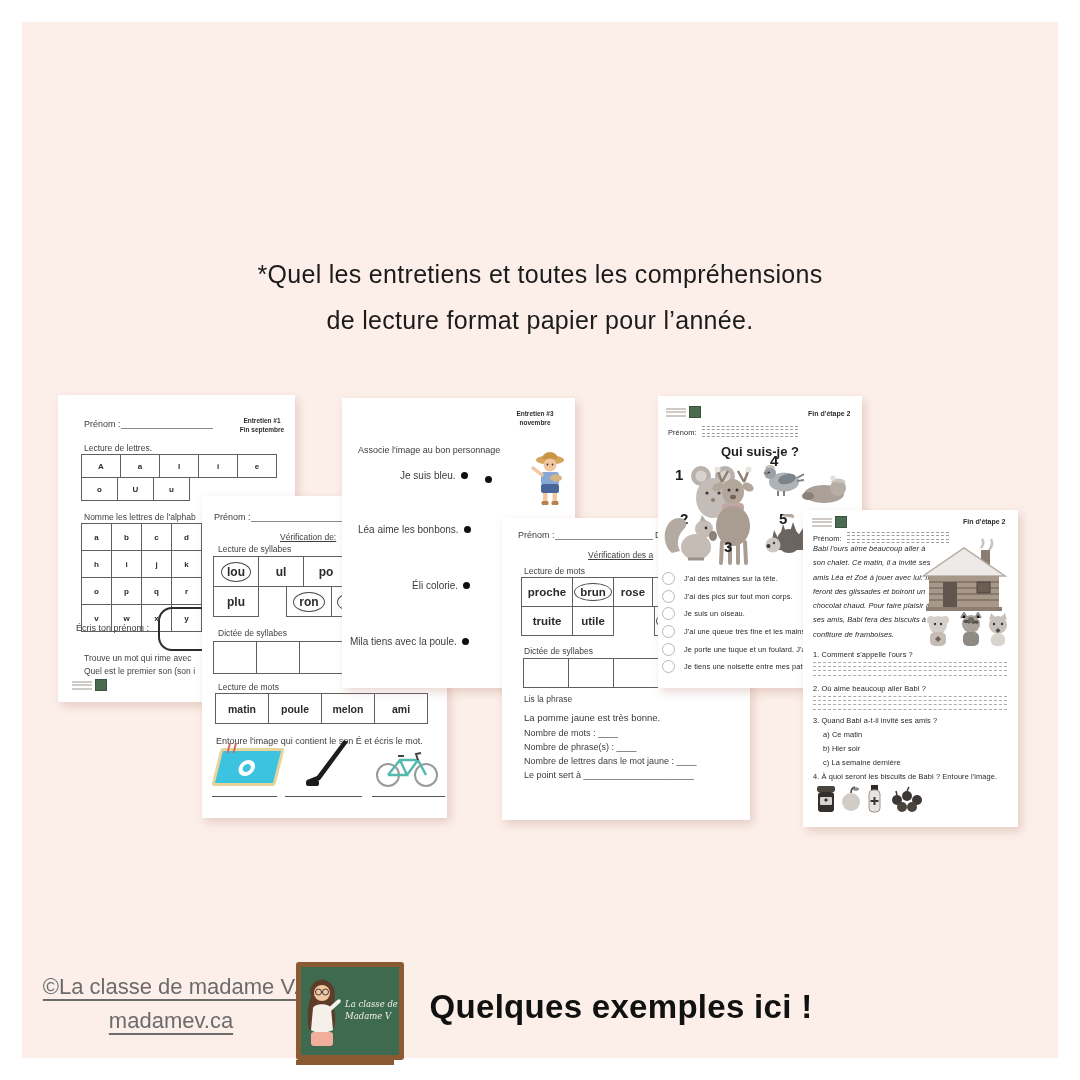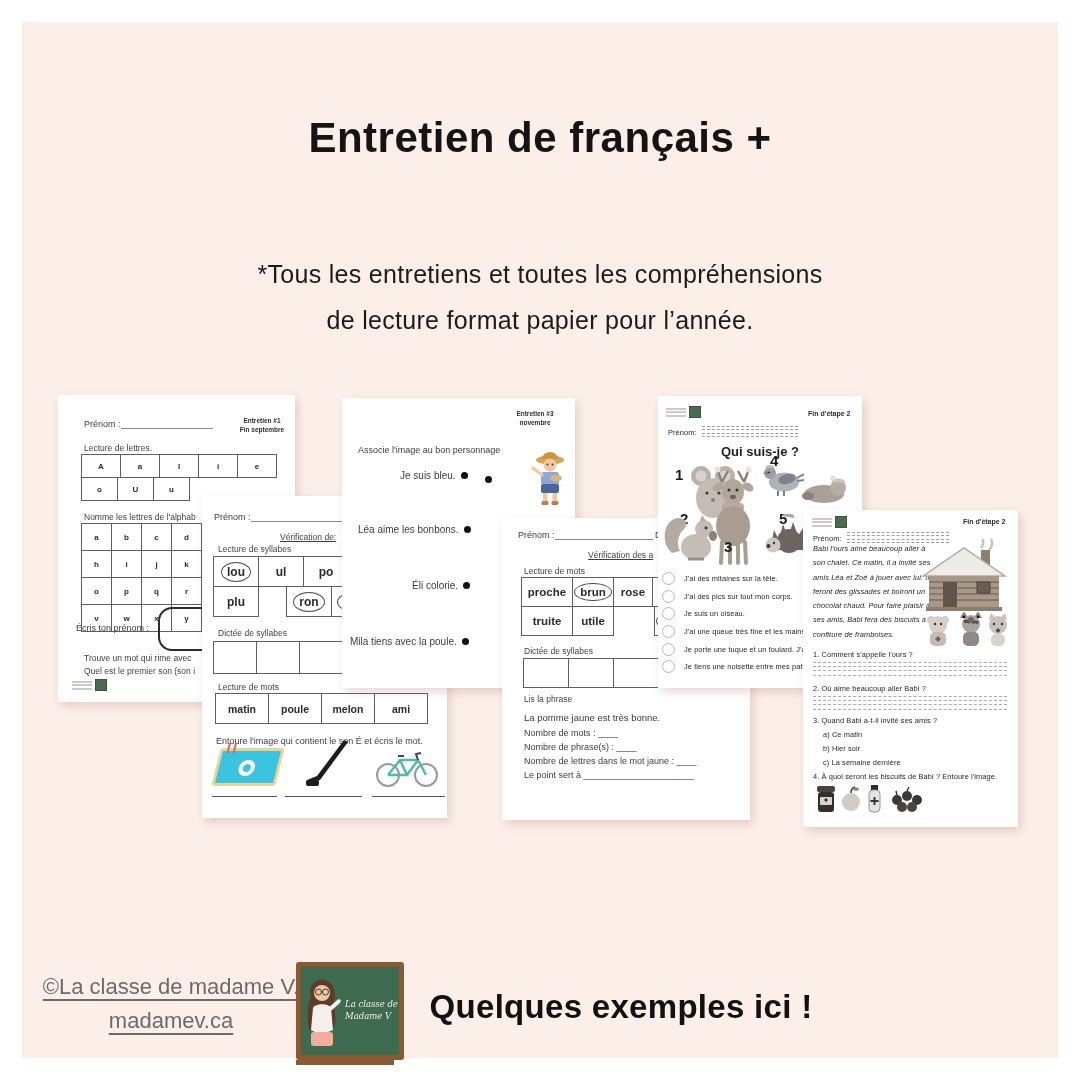--- a/index.html
+++ b/index.html
@@ -44,22 +44,21 @@
          display:flex;align-items:center;}
   .board-text{color:#f3efe6;font-size:8.5px;font-style:italic;line-height:1.4;
               font-family:"DejaVu Serif",serif;}
 </style>
 </head>
 <body>
 
 <div class="canvas">
   <div class="panel"></div>
 
-  <div class="title-line" style="top:114px;">Entretien de français +</div>
-  <div class="sub-line" style="top:260px;">*Tous les entretiens et toutes les compréhensions</div>
+  <div class="sub-line" style="top:260px;">*Quel les entretiens et toutes les compréhensions</div>
   <div class="sub-line" style="top:306px;">de lecture format papier pour l’année.</div>
 
   <div class="sheet" style="left:58px;top:395px;width:237px;height:307px;z-index:1;">
     <div class="abs prenom" style="left:26px;top:24px;">
       <span>Prénom :</span><span class="uline" style="width:92px;"></span>
     </div>
     <div class="abs small-tag" style="left:176px;top:22px;width:56px;">
       <div>Entretien #1</div>
       <div>Fin septembre</div>
     </div>

